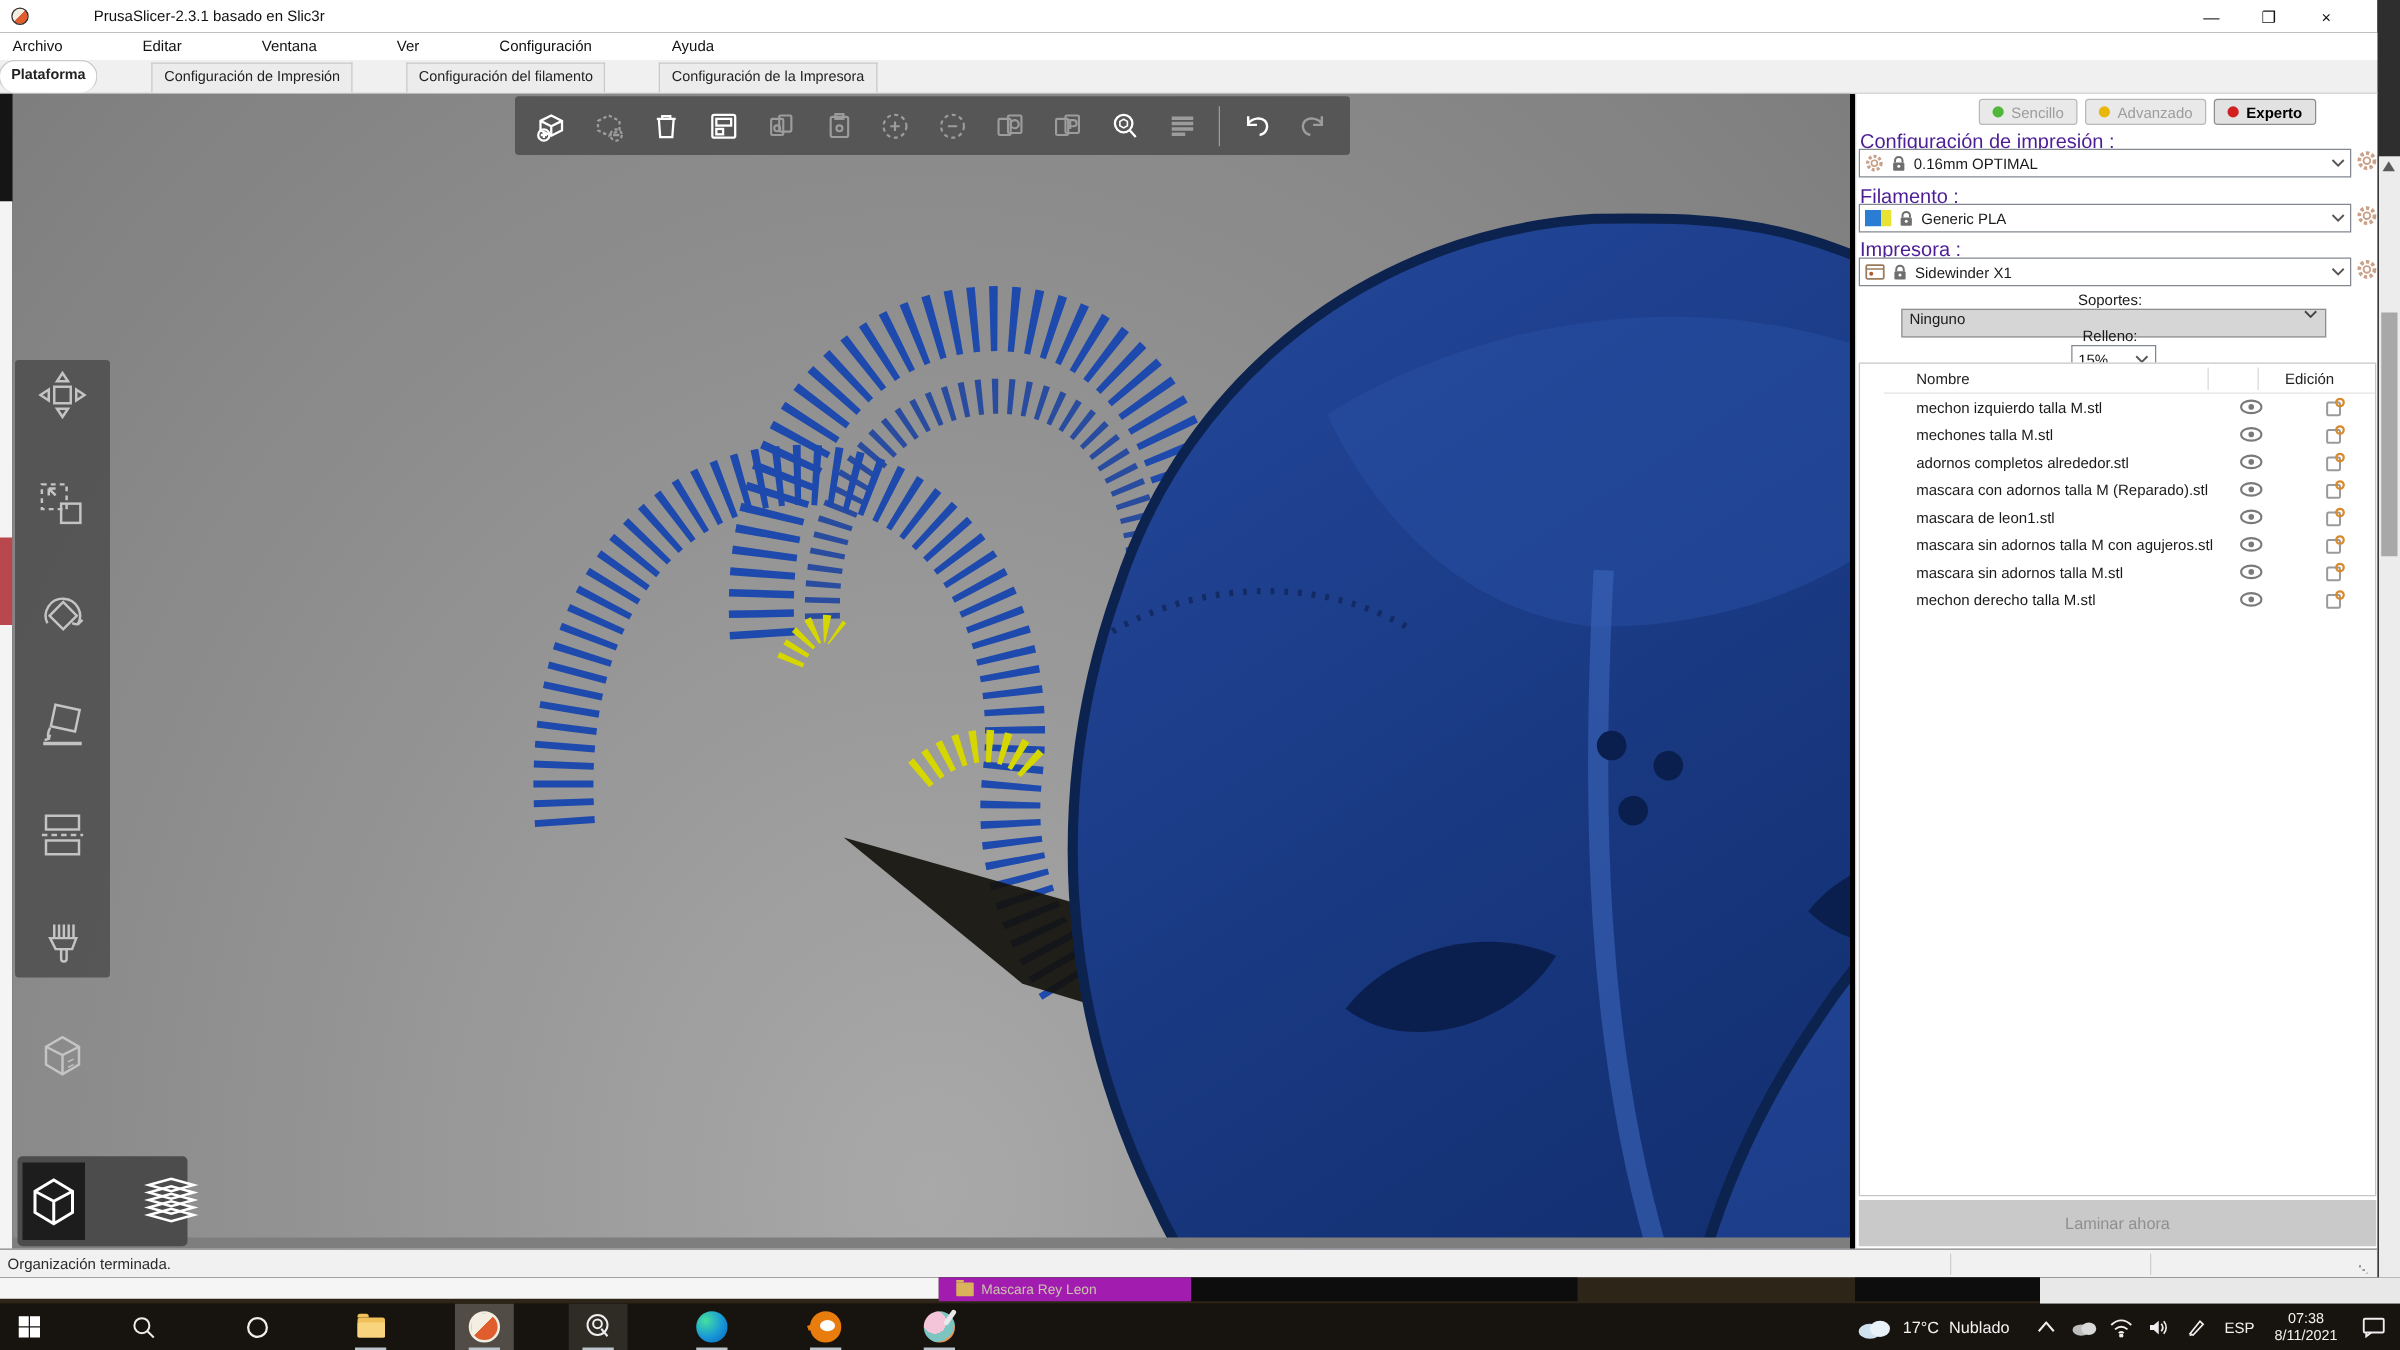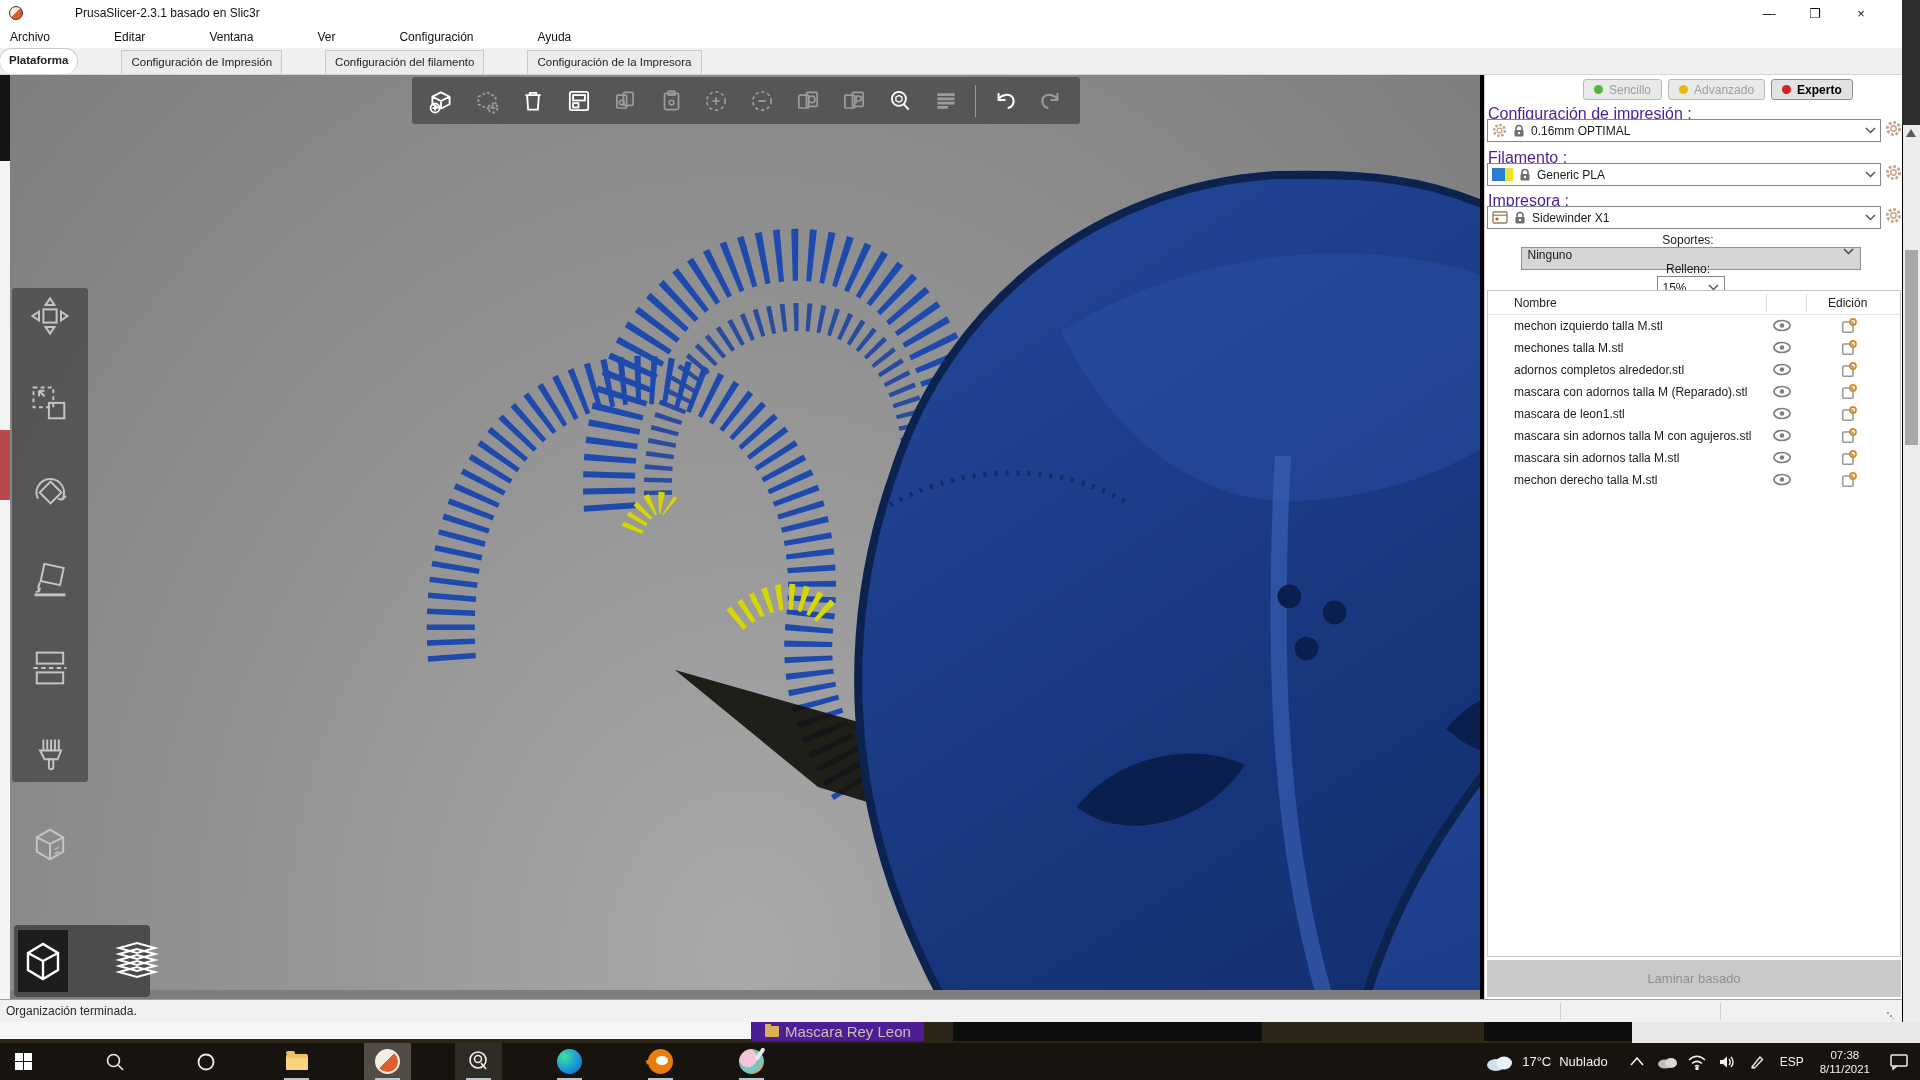--- a/index.html
+++ b/index.html
@@ -66,21 +66,21 @@
   .sw { width:13px; height:13px; }
   .row-inline { position:absolute; font-size:12px; color:#1a1a1a; display:flex; align-items:center;flex-direction:column; }
   .supports-dd { width:340px; height:23px; background:#d6d6d6; border:1px solid #8f8f8f; display:flex;
                  align-items:flex-start; padding:0 6px; margin-left:5px; }
   .supports-dd .chev { margin-left:auto; }
   .infill-dd { width:68px; height:23px; background:#fff; border:1px solid #828790; display:flex;
                align-items:center; padding:0 5px; margin-left:5px; }
   .infill-dd .chev { margin-left:auto; }
   .cb { width:14px; height:14px; border:1px solid #8a8a8a; background:#fff; margin-left:6px; }
 
-  .ftable { position:absolute; left:2px; top:215px; width:414px; height:667px; border:1px solid #c6c6c6; background:#fff; }
+  .ftable { position:absolute; left:2px; top:215px; width:414px; height:667px; border:1px solid #c6c6c6; background:#fff;padding-left:19px; }
   .fhead { display:flex; align-items:center; height:24px; border-bottom:1px solid #e3e3e3; font-size:12px; color:#222; }
   .fhead .nm { margin-left:26px; }
   .fhead .ed { position:absolute; left:340px; }
   .hsep1 { position:absolute; left:278px; top:3px; width:1px; height:18px; background:#d9d9d9; }
   .hsep2 { position:absolute; left:318px; top:3px; width:1px; height:18px; background:#d9d9d9; }
   .frow { position:relative; display:flex; align-items:center; height:22px; font-size:12px; color:#1a1a1a; }
   .fname { margin-left:26px; white-space:nowrap; }
   .feye { position:absolute; left:284px; width:20px; height:14px; }
   .fedit { position:absolute; left:353px; width:16px; height:16px; }
 
@@ -99,22 +99,22 @@
   .statusbar { left:0; top:999px; width:1902px; height:23px; background:#f1f1f1; border-top:1px solid #9e9e9e;
                font-size:12px; color:#2a2a2a; display:flex; align-items:center; }
   .status-text { margin-left:6px;text-align:right; }
   .ssep { position:absolute; top:3px; width:1px; height:17px; background:#cfcfcf; }
   .grip { position:absolute; right:8px; bottom:3px; width:8px; height:8px;
           background:radial-gradient(circle at 2px 2px,#9a9a9a 1px,transparent 1.2px),
                      radial-gradient(circle at 5px 5px,#9a9a9a 1px,transparent 1.2px),
                      radial-gradient(circle at 8px 8px,#9a9a9a 1px,transparent 1.2px); }
   .understrip { left:0; top:1022px; width:1920px; height:21px; background:#2e2519; }
   .us-white { position:absolute; left:0; top:0; width:751px; height:17px; background:#f5f5f5; }
-  .us-exp { position:absolute; left:751px; top:0; width:173px; height:19px; background:#4c1d95;
-            display:flex; align-items:center; font-size:15px; color:#c9c2ae; gap:6px; padding-left:14px; }
+  .us-exp { position:absolute; left:751px; top:0; width:202px; height:19px; background:#a21caf;
+            display:flex; align-items:center; font-size:11px; color:#c9c2ae; gap:6px; padding-left:14px; }
   .us-folder { width:14px; height:11px; background:#d8b35c; border-radius:1px; position:relative; }
   .us-folder::before { content:""; position:absolute; left:0; top:-2px; width:6px; height:2px; background:#d8b35c; }
   .us-b1 { position:absolute; left:953px; top:0; width:309px; height:19px; background:#0d0d0d; }
   .us-b2 { position:absolute; left:1484px; top:0; width:148px; height:19px; background:#0d0d0d; }
   .us-light { position:absolute; left:1632px; top:0; width:288px; height:21px; background:#e8e8e8; }
 
   
   .taskbar { left:0; top:1043px; width:1920px; height:37px; background:#17130e; display:flex; align-items:center; }
   .tcell { width:47px; height:37px; display:flex; align-items:center; justify-content:center; position:relative; }
   .tcell.hl { background:#514d46; }
@@ -571,21 +571,21 @@
             <ellipse cx="8" cy="5" rx="6.5" ry="4" fill="none" stroke="#7a7a7a" stroke-width="1.3"></ellipse>
             <circle cx="8" cy="5" r="1.8" fill="#7a7a7a"></circle>
           </svg></span>
         <span class="fedit"><svg viewBox="0 0 14 14" width="16" height="16">
             <rect x="1.5" y="3.5" width="9" height="9" rx="1" fill="none" stroke="#9a9a9a" stroke-width="1.4"></rect>
             <circle cx="10.5" cy="3.5" r="2.6" fill="none" stroke="#d98a2b" stroke-width="1.6"></circle>
           </svg></span>
       </div>
   </div>
 
-  <div class="slicebtn">Laminar basado</div>
+  <div class="slicebtn">Laminar ahora</div>
 </div>
 
 <div class="abs rscroll">
   <div class="sb-up"></div>
   <div class="sb-thumb"></div>
   <div class="sb-dn"></div>
 </div>
 
 <div class="abs statusbar">
   <span class="status-text">Organización terminada.</span>

